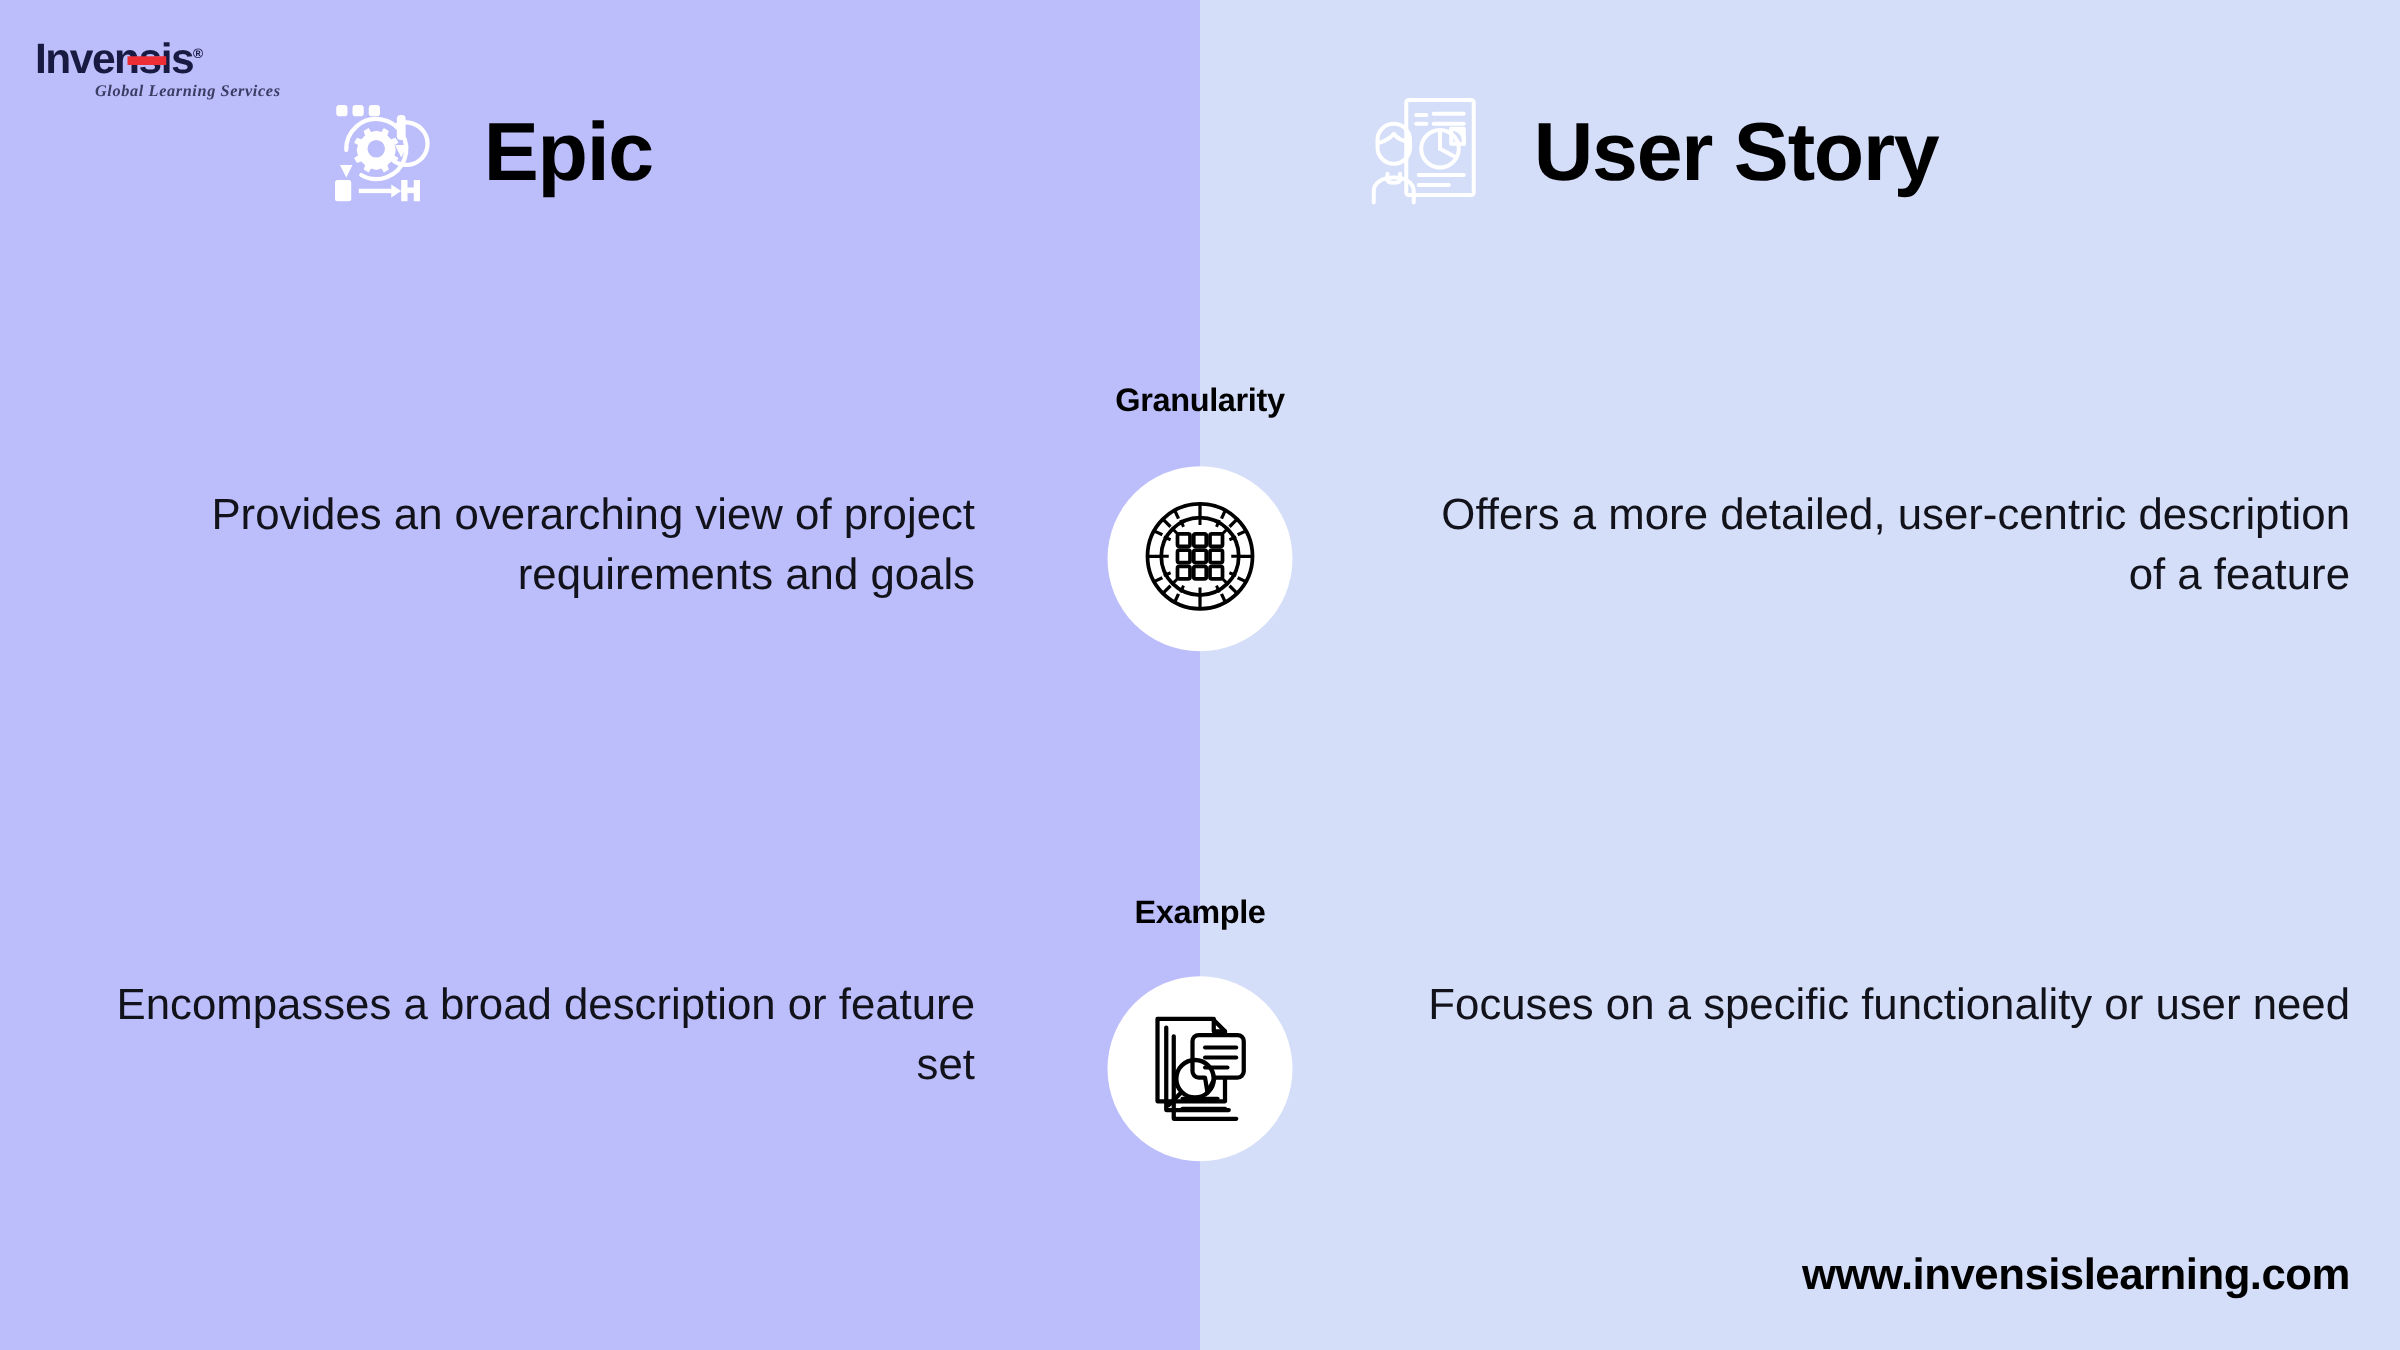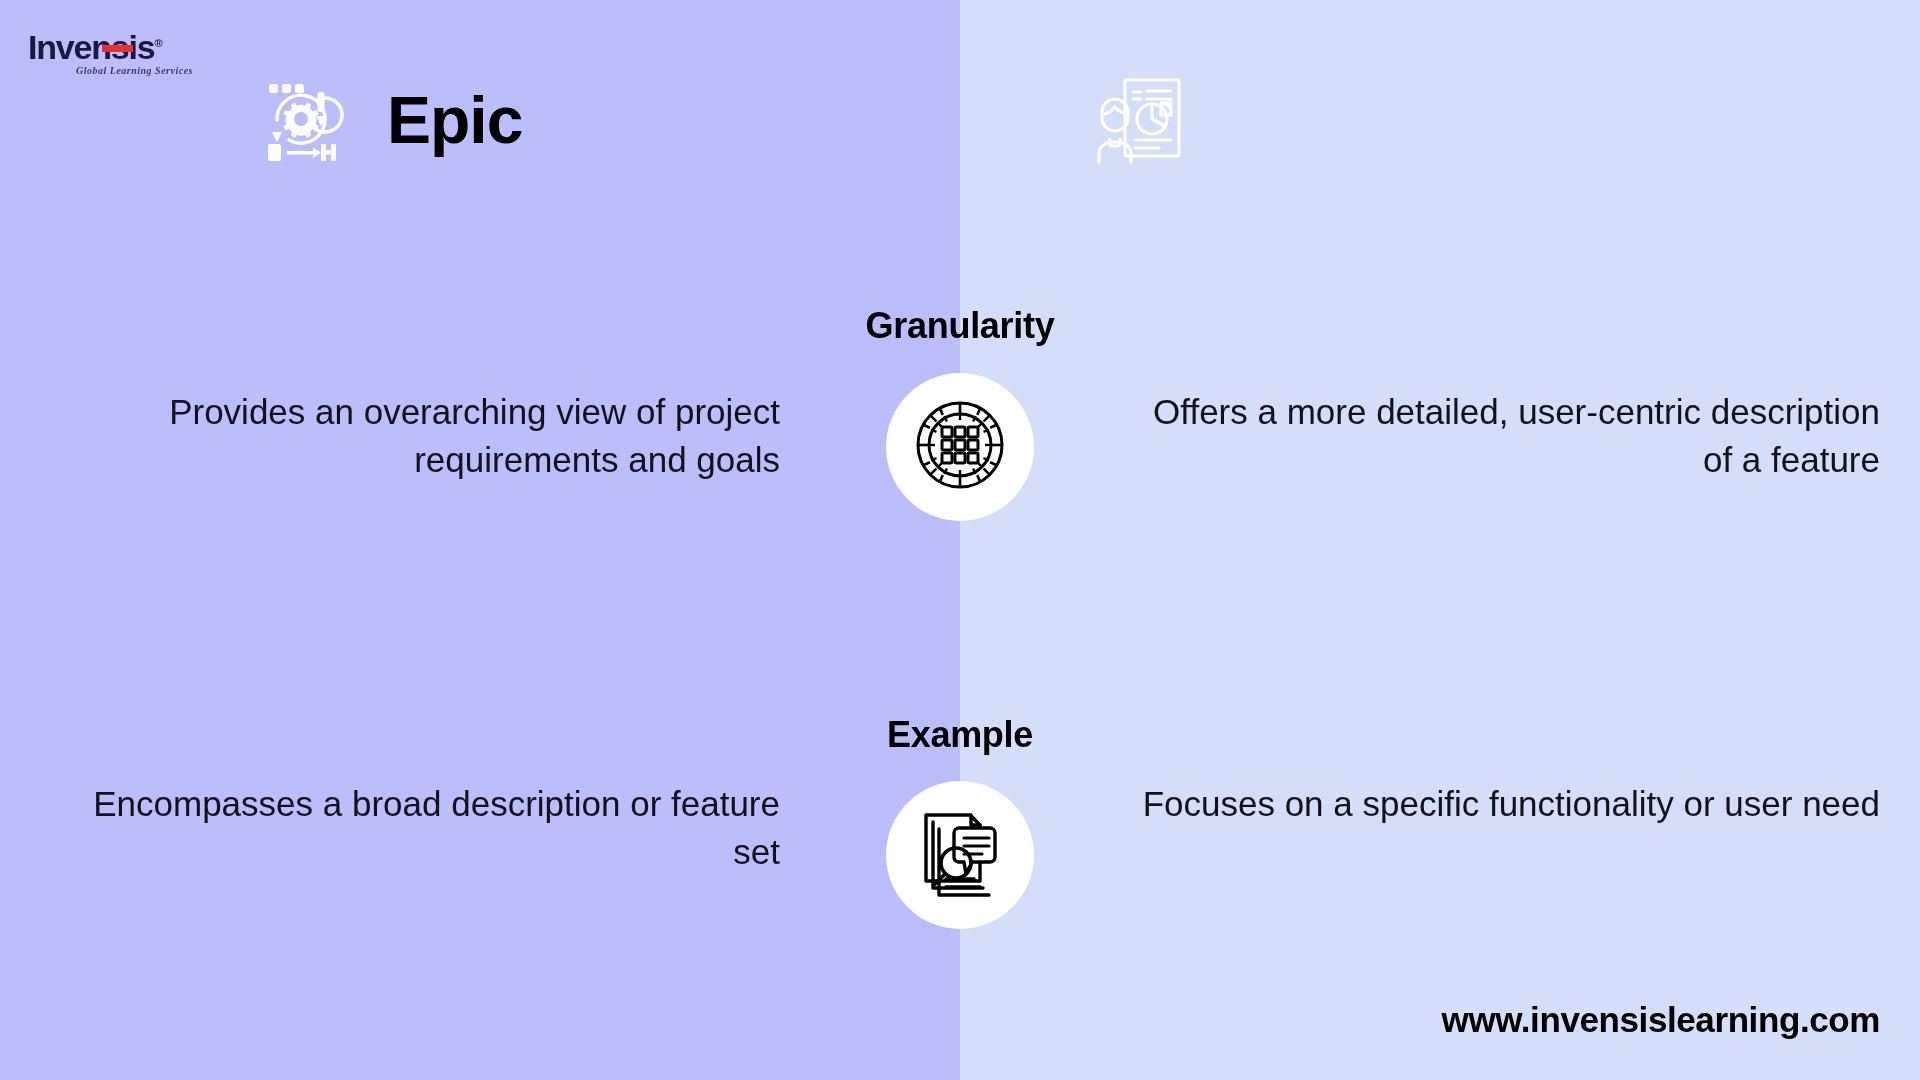--- a/index.html
+++ b/index.html
@@ -61,21 +61,21 @@
     font-size: 11px;
     vertical-align: super;
     letter-spacing: 0;
   }
   #logo .logo-tagline {
     display: block;
     margin-top: 1px;
     margin-left: 48px;
     font-family: "Liberation Serif", serif;
     font-style: italic;
-    font-size: 10px;
+    font-size: 13px;
     font-weight: bold;
     letter-spacing: 0.5px;
     color: #3b3c63;
     white-space: nowrap;
   }
 
   
   .col-header {
     position: absolute;
     top: 72px;
@@ -93,21 +93,21 @@
     line-height: 1;
     white-space: nowrap;
   }
   .header-icon { flex: 0 0 auto; }
 
   
   .section-label {
     position: absolute;
     left: 960px;
     transform: translateX(-50%);
-    font-size: 36px;
+    font-size: 26px;
     font-weight: bold;
     color: #000000;
     letter-spacing: -0.3px;
     white-space: nowrap;
   }
   #label-granularity { top: 305px; }
   #label-example     { top: 714px; text-align: center; }
 
   
   .center-badge {
@@ -215,20 +215,21 @@
           <path d="M66 31 a10 10 0 0 1 10 12"></path>
           <path d="M40 68 h36"></path>
           <path d="M40 76 h24"></path>
           <path d="M7 40 a13 13 0 0 1 26 0 v6 a13 13 0 0 1 -26 0 z"></path>
           <path d="M9 42 c4 -1 9 -4 11 -7 c3 4 8 6 12 6"></path>
           <path d="M4 90 v-9 c0 -7 7 -11 16 -11 c9 0 16 4 16 11 v9"></path>
           <path d="M15 67 v5 c0 3 10 3 10 0 v-5"></path>
         </g>
       </svg>
     </span>
+    <span class="col-title">User Story</span>
   </div>
 
   <div class="section-label" id="label-granularity">Granularity</div>
 
   <div class="center-badge" id="badge-granularity">
     <span>
       <svg width="104" height="104" viewBox="0 0 104 104" aria-hidden="true">
         <g fill="none" stroke="#000000" stroke-width="3">
           <circle cx="52" cy="52" r="42"></circle>
           <circle cx="52" cy="52" r="31"></circle>

